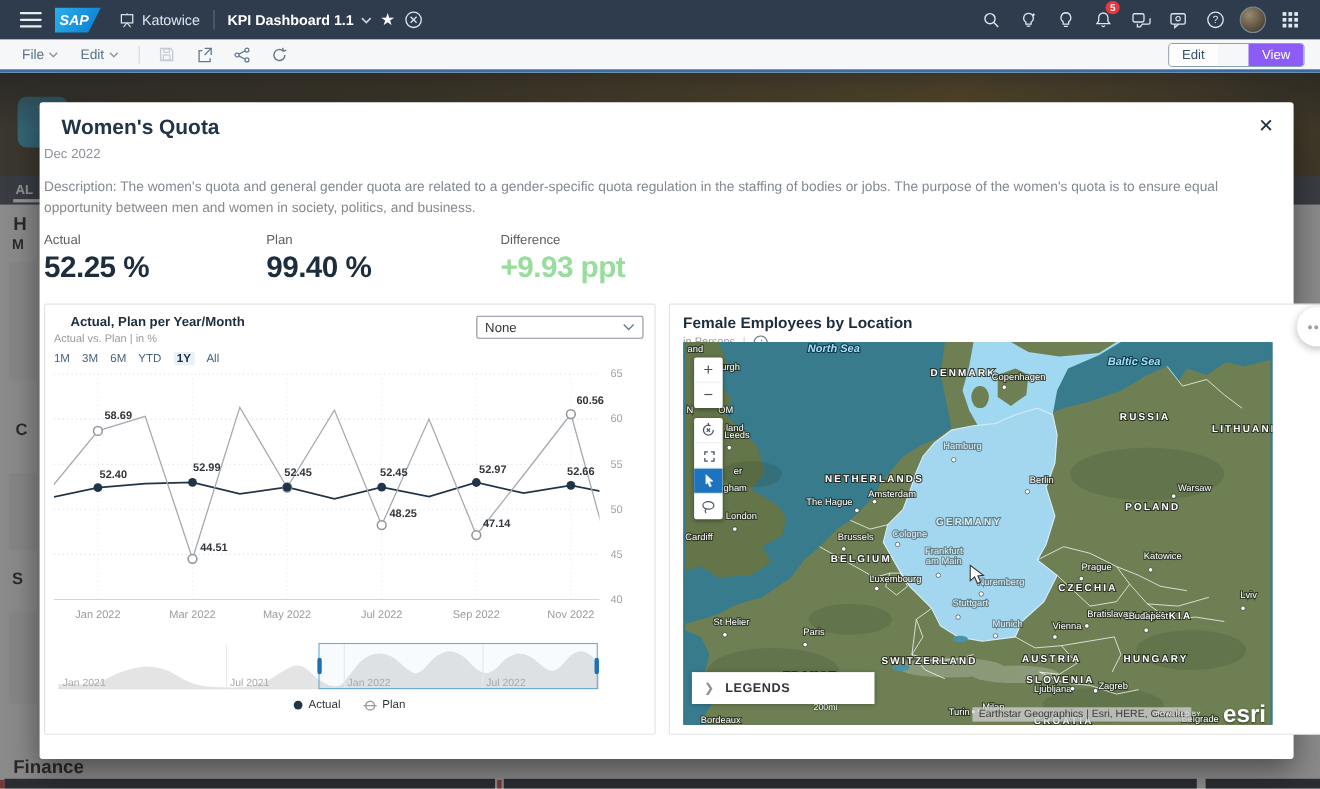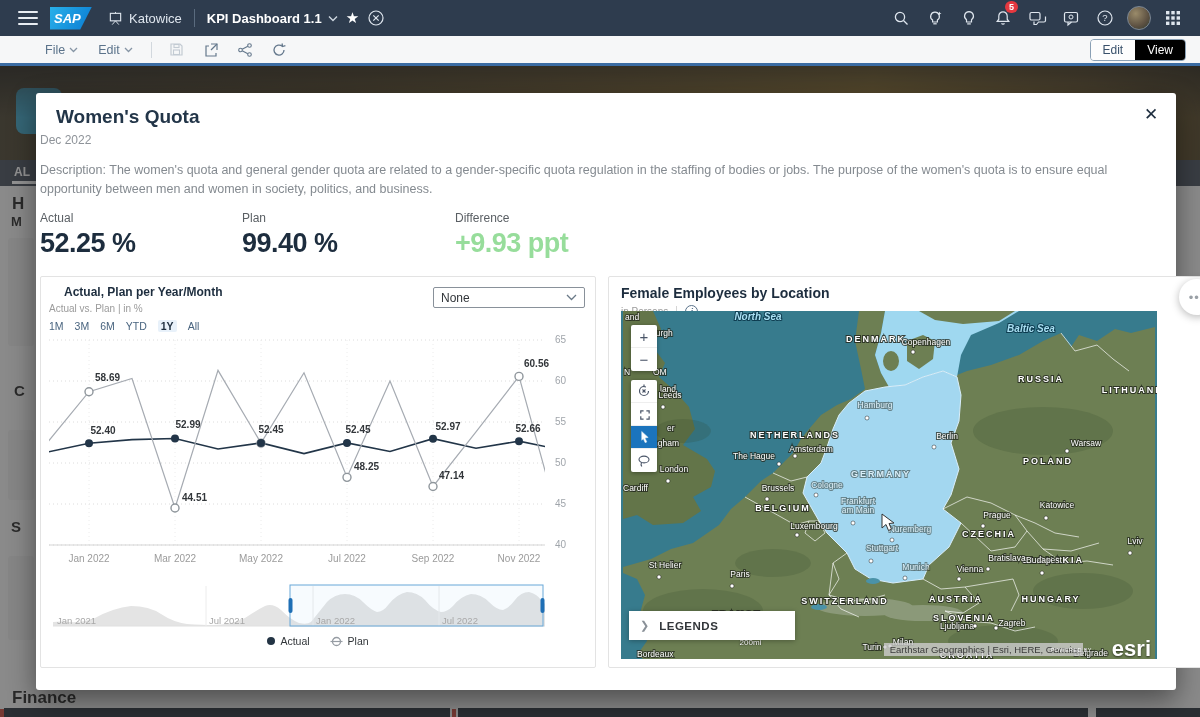--- a/index.html
+++ b/index.html
@@ -14,29 +14,29 @@
   .sap-logo { width:42px; height:23px; background:linear-gradient(120deg,#29b0ea,#0a7bd1); clip-path:polygon(0 0,100% 0,72% 100%,0 100%); color:#fff; font-weight:bold; font-style:italic; font-size:13px; display:flex; align-items:center; padding-left:4px; margin-right:16px; }
   .stories { display:flex; align-items:center; gap:6px; color:#dfe6ee; font-size:13px; cursor:pointer; }
   .vdiv { width:1px; height:18px; background:#5a6b7e; margin:0 12px; }
   .doc-title { display:flex; align-items:center; gap:6px; color:#fff; font-size:13px; font-weight:bold; cursor:pointer; }
   .shell-ic { width:34px; height:26px; display:flex; align-items:center; justify-content:center; position:relative; cursor:pointer; }
   .badge { position:absolute; top:-4px; right:2px; background:#e5383f; color:#fff; font-size:9px; font-weight:bold; border-radius:8px; padding:1px 4px; }
   .avatar { width:24px; height:24px; border-radius:50%; background:radial-gradient(circle at 35% 30%, #9a8b6a, #5d5142 60%, #2f3b2e); border:1px solid #7b8794; }
   .star-g { color:#fff; font-size:15px; margin:0 8px; }
 
   
-  .toolbar { position:absolute; top:36px; left:0; width:1200px; height:30px; background:#f6f7f8; border-bottom:3px solid #3b6ca3; display:flex; align-items:center; justify-content:space-between; padding:0 14px 0 37px; z-index:30; }
+  .toolbar { position:absolute; top:36px; left:0; width:1200px; height:30px; background:#f6f7f8; border-bottom:3px solid #3b6ca3; display:flex; align-items:center; justify-content:space-between; padding:0 14px 0 12px; z-index:30; }
   .tb-left { display:flex; align-items:center; gap:4px; }
   .menu-item { display:flex; align-items:center; gap:4px; color:#5b738b; font-size:12.5px; padding:3px 8px; cursor:pointer; }
   .tb-div { width:1px; height:16px; background:#d2d8de; margin:0 6px; }
   .tb-ic { width:30px; height:22px; display:flex; align-items:center; justify-content:center; cursor:pointer; }
   .seg { display:flex; border:1px solid #8aa0b5; border-radius:4px; overflow:hidden; }
   .seg button { font-family:inherit; font-size:12px; padding:3px 12px; border:none; cursor:pointer; }
   .seg .b-edit { background:#fdfdfd; color:#39516b; }
-  .seg .b-view { background:#000000; color:#fff; }
+  .seg .b-view { background:#8b5cf6; color:#fff;margin-left:28px; }
 
   
   .canvas { position:absolute; top:66px; left:0; width:1200px; height:651px; background:#ececec; }
   .banner { position:absolute; top:0; left:0; width:1200px; height:94px;
     background:linear-gradient(100deg,#3a3320 0%,#56431c 28%,#7d5f20 52%,#a07a24 72%,#6f5520 90%,#433414 100%); }
   .banner::after { content:""; position:absolute; inset:0; background:linear-gradient(180deg,rgba(0,0,0,.6),rgba(0,0,0,0) 55%); }
   .banner-logo { position:absolute; top:22px; left:16px; width:46px; height:46px; border-radius:8px; background:#2f9bbf; }
   .tabstrip { position:absolute; top:94px; left:0; width:1200px; height:26px; background:#39424e; }
   .tab-al { position:absolute; left:14px; top:5px; color:#fff; font-size:12px; font-weight:bold; }
   .tab-al::after { content:""; position:absolute; left:-2px; top:16px; width:30px; height:3px; background:#fff; }

